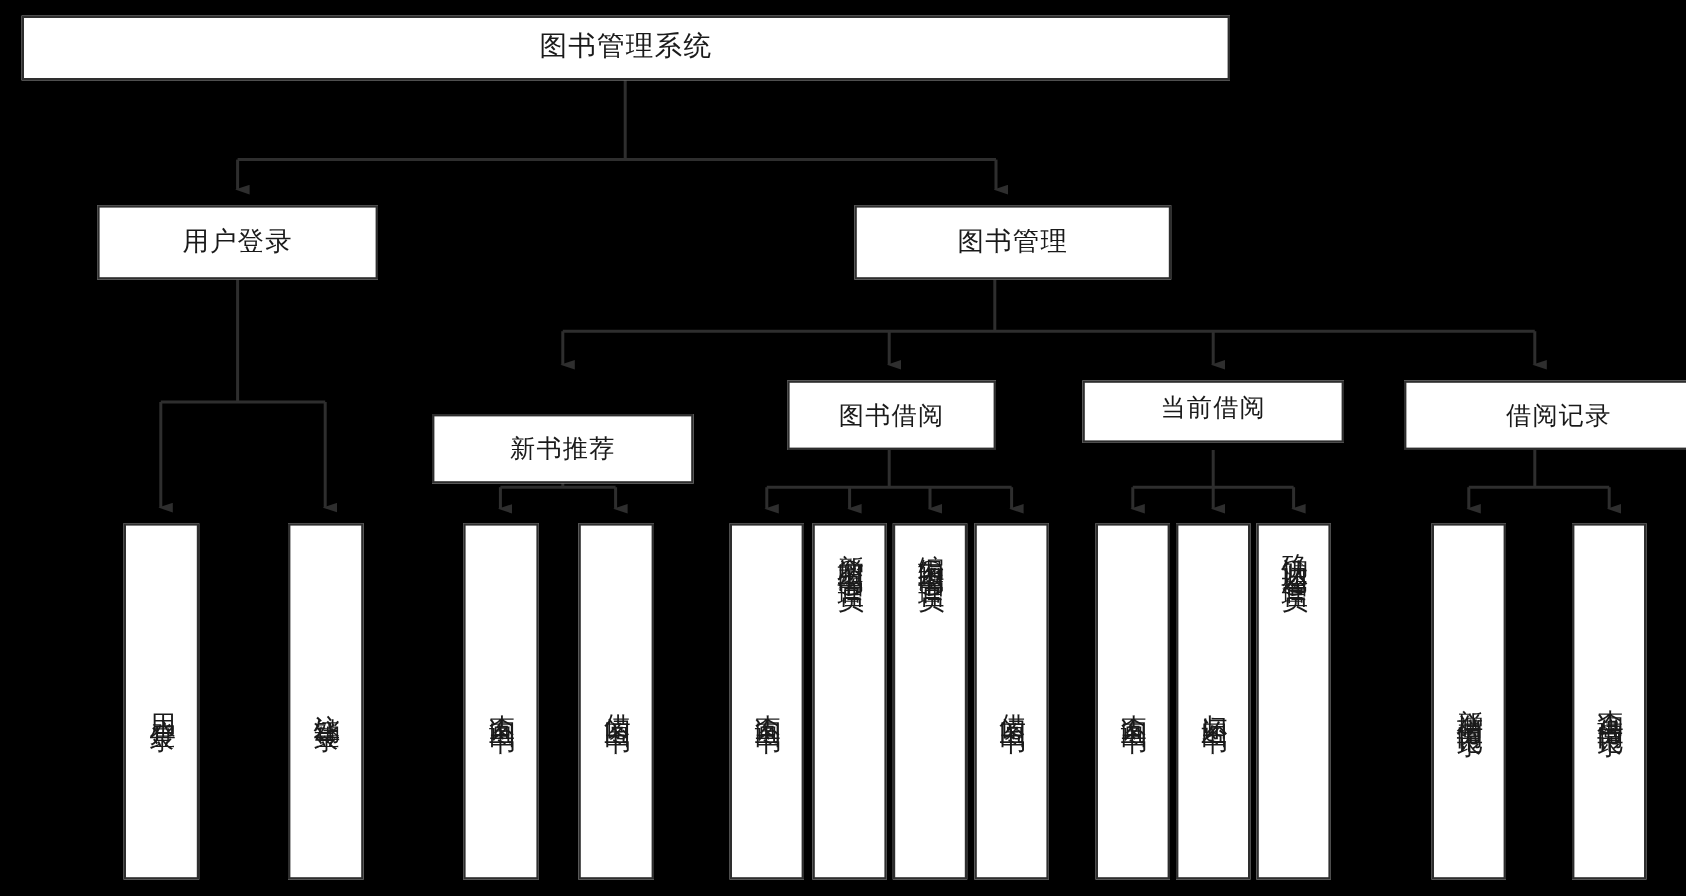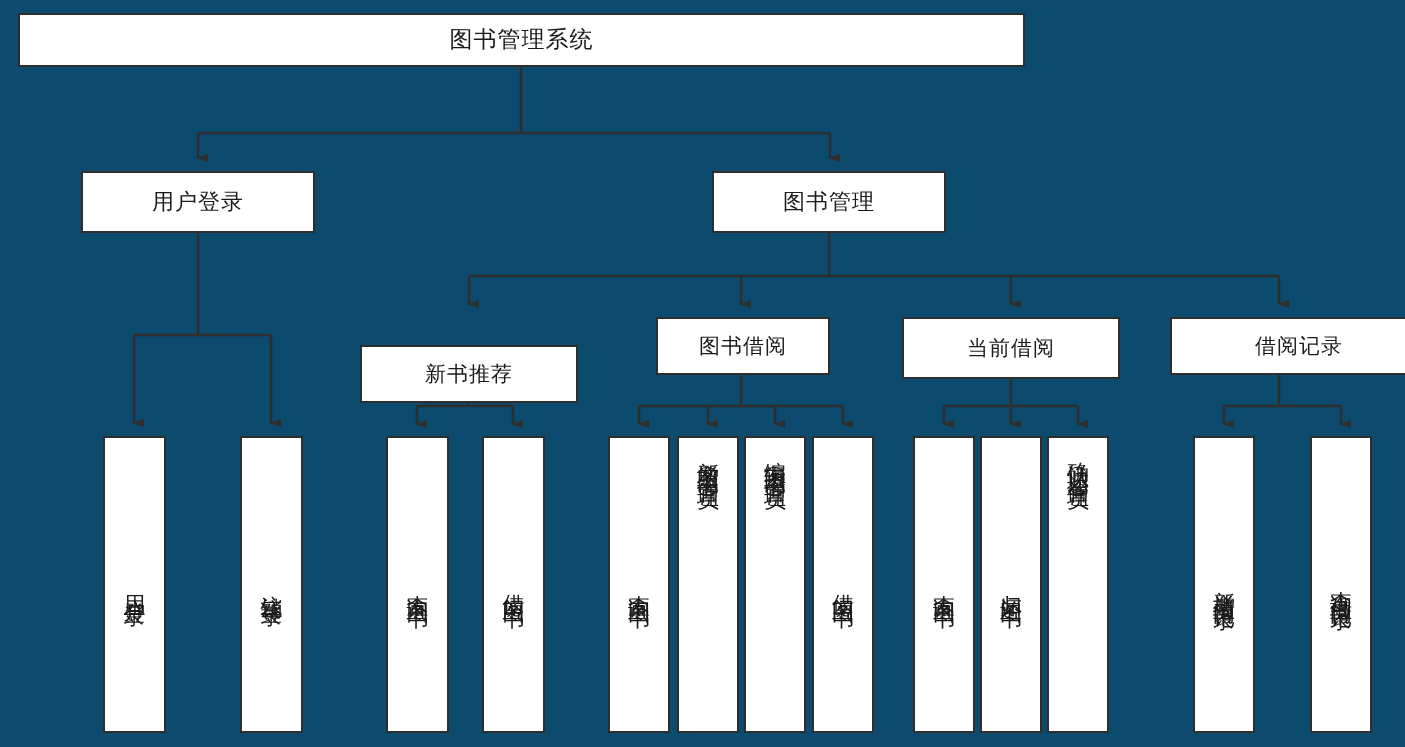--- a/index.html
+++ b/index.html
@@ -10,21 +10,21 @@
   body {
     width: 1405px;
     height: 747px;
     font-family: "DejaVu Sans", "Liberation Sans", sans-serif;
     overflow: hidden;
   }
   #diagram-root {
     position: relative;
     width: 1405px;
     height: 747px;
-    background: #0c4a6e;
+    background: #000000;
   }
   svg#tree-svg {
     position: absolute;
     top: 0;
     left: 0;
     width: 1405px;
     height: 747px;
   }
   .node-box {
     position: absolute;
@@ -127,31 +127,31 @@
     </g>
   </svg>
 
   <div class="node-box node-root" style="left: 18px; top: 13px; width: 1007px; height: 54px;">
     <span class="node-label">图书管理系统</span>
   </div>
 
   <div class="node-box node-l2" style="left: 81px; top: 171px; width: 234px; height: 62px;">
     <span class="node-label">用户登录</span>
   </div>
-  <div class="node-box node-l2" style="left: 712px; top: 171px; width: 234px; height: 62px;">
+  <div class="node-box node-l2" style="left: 712px; top: 171px; width: 264px; height: 62px;">
     <span class="node-label">图书管理</span>
   </div>
 
   <div class="node-box node-l3" style="left: 360px; top: 317px; width: 218px; height: 58px; margin-top: 28px;">
     <span class="node-label">新书推荐</span>
   </div>
   <div class="node-box node-l3" style="left: 656px; top: 317px; width: 174px; height: 58px;">
     <span class="node-label">图书借阅</span>
   </div>
-  <div class="node-box node-l3" style="left: 902px; top: 317px; width: 218px; height: 62px;">
+  <div class="node-box node-l3" style="left: 902px; top: 317px; width: 218px; height: 52px; font-family: Liberation Mono, monospace;">
     <span class="node-label">当前借阅</span>
   </div>
   <div class="node-box node-l3" style="left: 1170px; top: 317px; width: 258px; height: 58px;">
     <span class="node-label">借阅记录</span>
   </div>
 
   <div class="node-box node-leaf" style="left: 103px; top: 436px; width: 63px; height: 297px;">
     <span class="node-label">用户登录</span>
   </div>
   <div class="node-box node-leaf" style="left: 240px; top: 436px; width: 63px; height: 297px;">

